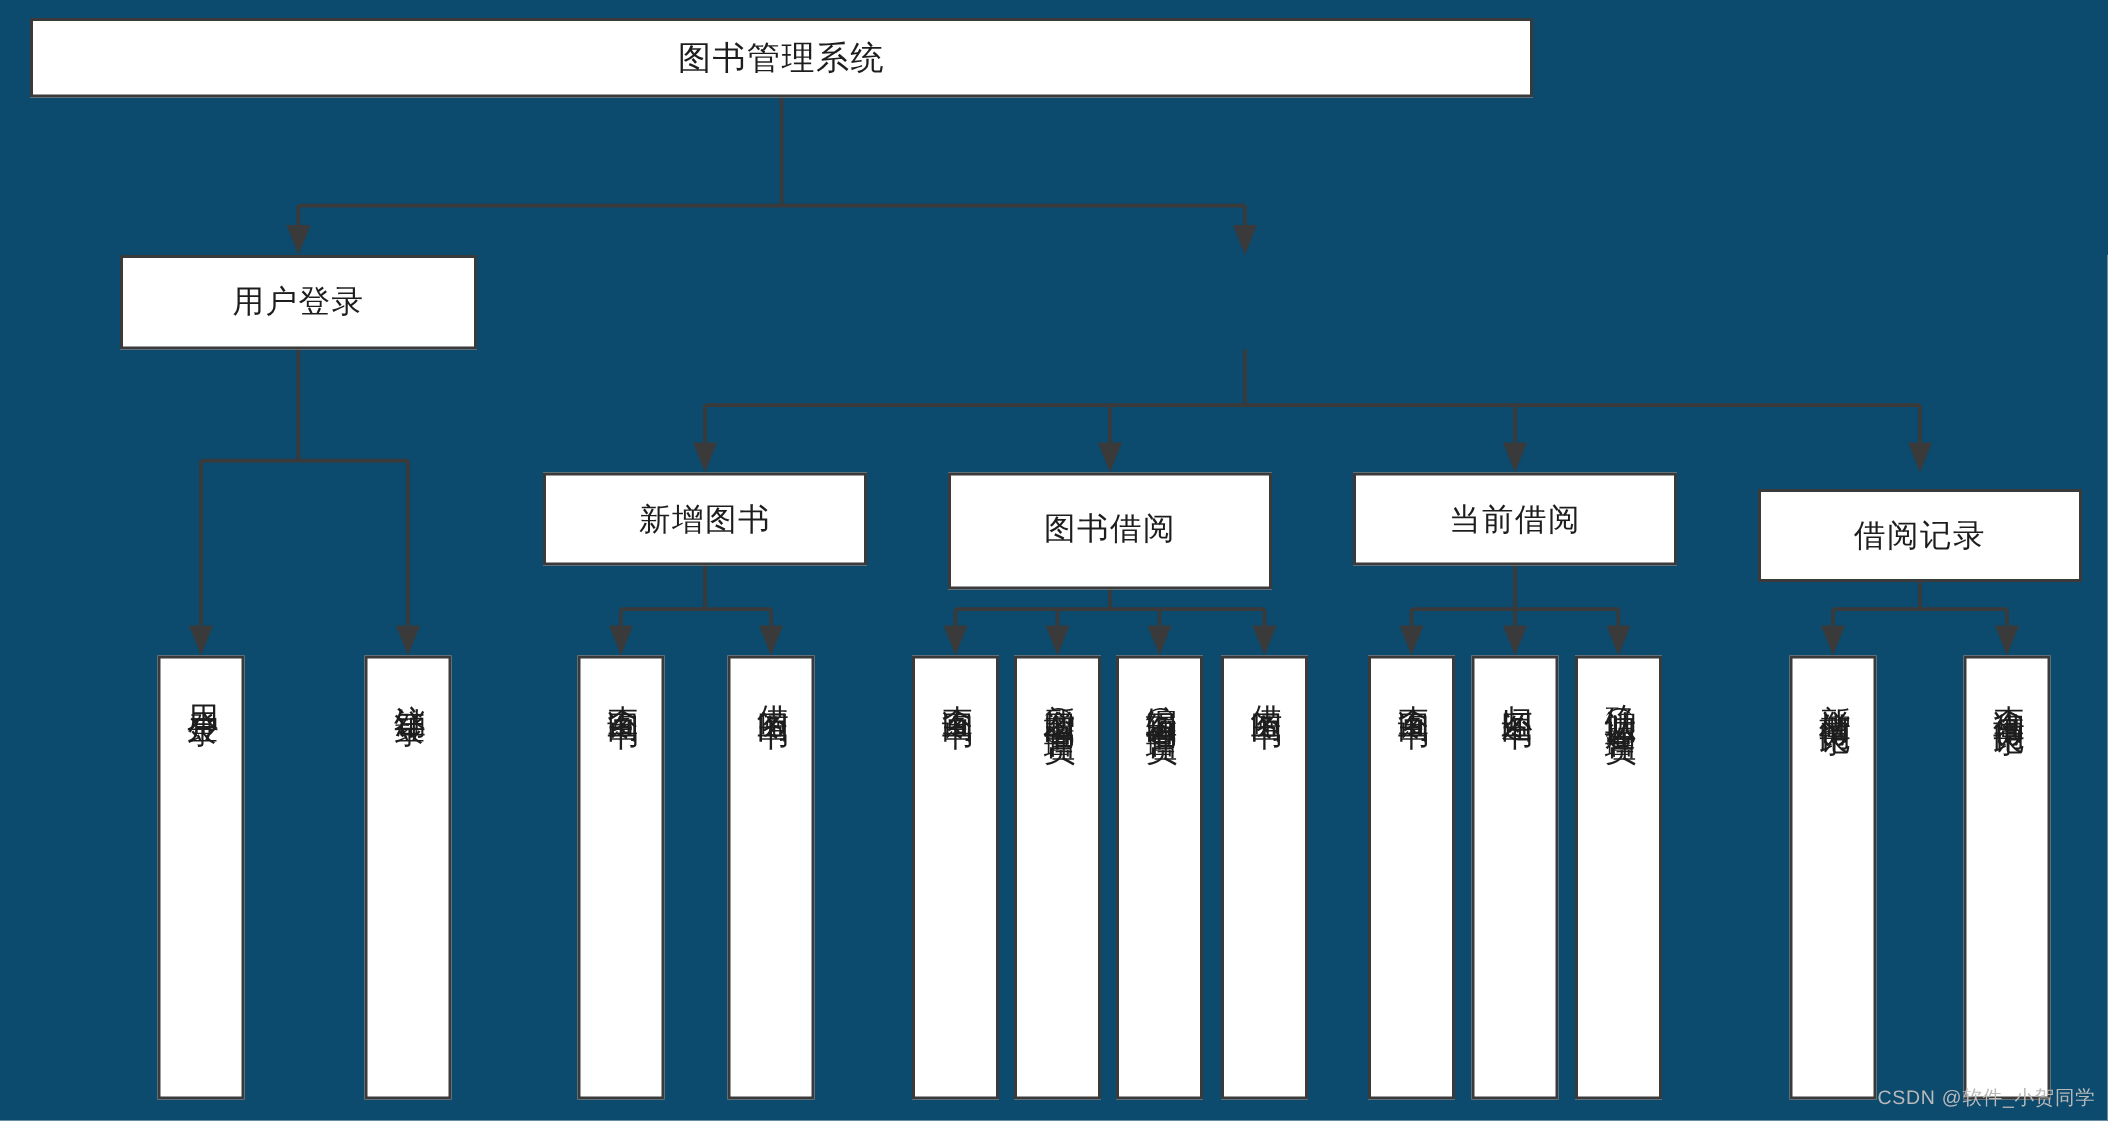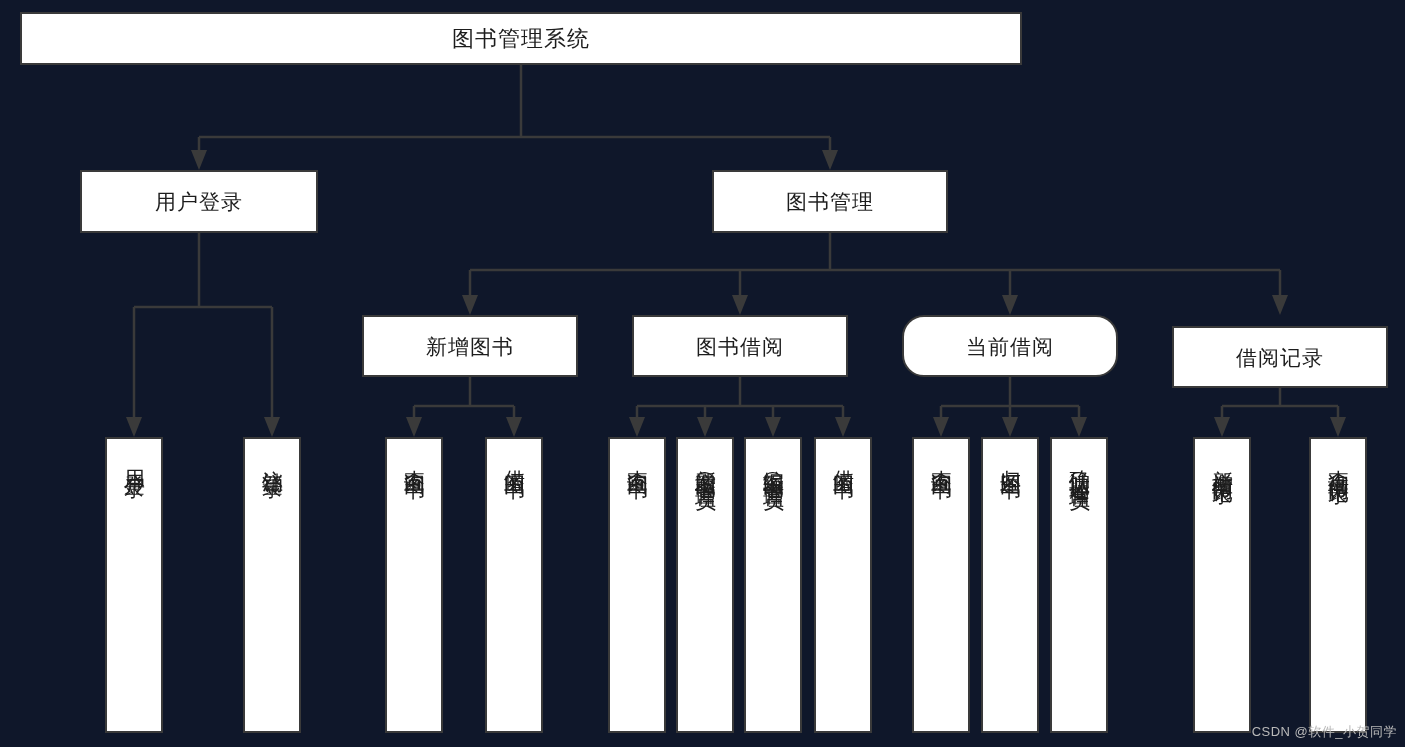--- a/index.html
+++ b/index.html
@@ -1,18 +1,18 @@
 <!DOCTYPE html>
 <html><head>
 <meta charset="utf-8">
 <style>
   html,body{margin:0;padding:0;background:#ffffff;}
   body{width:1405px;height:747px;overflow:hidden;
        font-family:"Liberation Sans","DejaVu Sans",sans-serif;}
-  #canvas{position:relative;width:1405px;height:747px;background:#0f172a;}
+  #canvas{position:relative;width:1405px;height:747px;background:#0c4a6e;}
 
   .node{position:absolute;box-sizing:border-box;background:#ffffff;
         border:2.5px solid #3a3a3a;display:flex;align-items:center;
         justify-content:center;}
   .node .lbl{color:#1d1d1d;letter-spacing:1px;white-space:nowrap;}
 
   
   .node.h .lbl{font-size:21px;line-height:1;}
   .node.root .lbl{font-size:22px;}
 
@@ -97,31 +97,28 @@
     <polygon points="1330,417 1346,417 1338,437"></polygon>
   </svg>
 
   <div class="node h root" style="left:20px;top:12px;width:1002px;height:53px;">
     <span class="lbl">图书管理系统</span>
   </div>
 
   <div class="node h" style="left:80px;top:170px;width:238px;height:63px;">
     <span class="lbl">用户登录</span>
   </div>
-  <div class="node h" style="left:712px;top:170px;width:236px;height:63px;">
-    <span class="lbl">图书管理</span>
-  </div>
 
   <div class="node h" style="left:362px;top:315px;width:216px;height:62px;">
     <span class="lbl">新增图书</span>
   </div>
-  <div class="node h" style="left:632px;top:315px;width:216px;height:62px;">
+  <div class="node h" style="left:632px;top:315px;width:216px;height:78px;font-family:Liberation Mono, monospace;">
     <span class="lbl">图书借阅</span>
   </div>
-  <div class="node h" style="left:902px;top:315px;width:216px;height:62px;border-radius:22px;">
+  <div class="node h" style="left:902px;top:315px;width:216px;height:62px;">
     <span class="lbl">当前借阅</span>
   </div>
   <div class="node h" style="left:1172px;top:326px;width:216px;height:62px;">
     <span class="lbl">借阅记录</span>
   </div>
 
   <div class="node v" style="left:105px;top:437px;width:58px;height:296px;">
     <span class="lbl">用户登录</span>
   </div>
   <div class="node v" style="left:243px;top:437px;width:58px;height:296px;">

